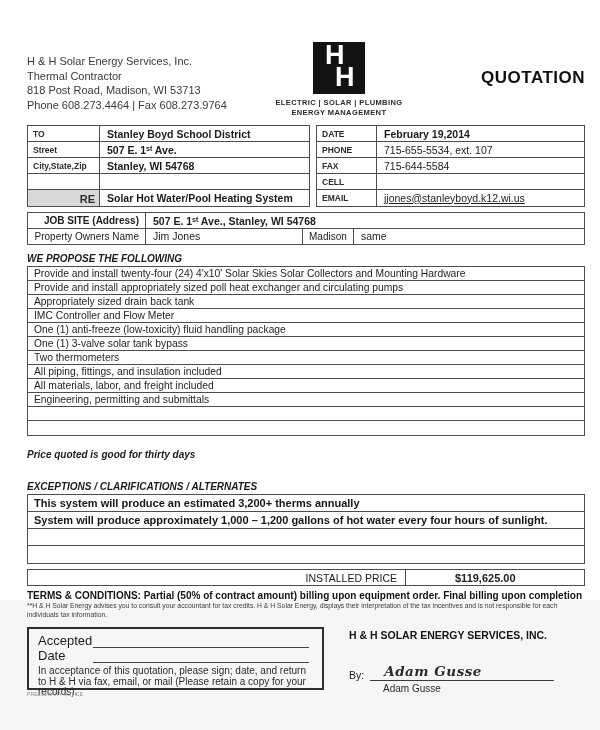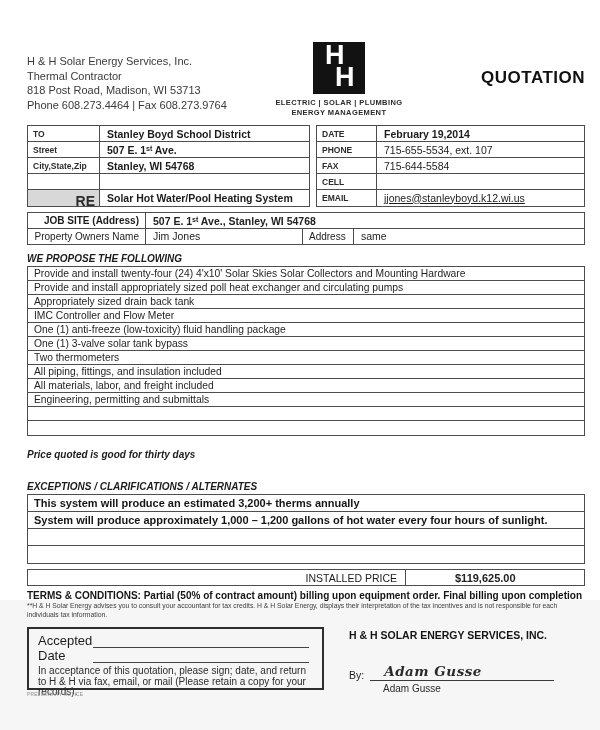--- a/index.html
+++ b/index.html
@@ -45,21 +45,21 @@
   .crow { display:flex; height:16px; border-bottom:1px solid #4d4d4d; }
   .crow:last-child { border-bottom:none; }
   .crow .lab {
     width:72px; border-right:1px solid #4d4d4d;
     font-size:8.5px; font-weight:bold; color:#2c2c2c;
     padding:3px 4px 0 5px;
   }
   .ctable.right .crow .lab { width:60px; }
   .crow .val { flex:1; font-size:10.5px; padding:1.5px 0 0 7px; color:#1c1c1c; }
   .crow .val.bold { font-weight:bold; }
-  .crow.re .lab { background:#d8d8d8; text-align:right; font-size:14px; }
+  .crow.re .lab { background:#d8d8d8; text-align:right; font-size:11px; }
   .crow .val a, .email-link { color:#1c1c1c; text-decoration:underline; font-size:10.5px; }
 
   
   .jobsite { border:1px solid #4d4d4d; margin-top:5px; }
   .jrow { display:flex; height:15.5px; border-bottom:1px solid #4d4d4d; }
   .jrow:last-child { border-bottom:none; }
   .jrow .jlab {
     width:118px; border-right:1px solid #4d4d4d; text-align:right;
     font-size:10px; padding:2px 6px 0 0; color:#1c1c1c;
   }
@@ -188,21 +188,21 @@
     </div>
 
     <div class="jobsite">
       <div class="jrow">
         <div class="jlab bold">JOB SITE (Address)</div>
         <div class="jval bold">507 E. 1ˢᵗ Ave., Stanley, WI  54768</div>
       </div>
       <div class="jrow">
         <div class="jlab">Property Owners Name</div>
         <div class="jval">Jim Jones</div>
-        <div class="jaddr-lab">Address</div>
+        <div class="jaddr-lab">Madison</div>
         <div class="jaddr-val">same</div>
       </div>
     </div>
 
     <div class="sec-head we-propose">WE PROPOSE THE FOLLOWING</div>
     <div class="ptable">
       <div class="prow">Provide and install twenty-four (24) 4'x10' Solar Skies Solar Collectors and Mounting Hardware</div>
       <div class="prow">Provide and install appropriately sized poll heat exchanger and circulating pumps</div>
       <div class="prow">Appropriately sized drain back tank</div>
       <div class="prow">IMC Controller and Flow Meter</div>

